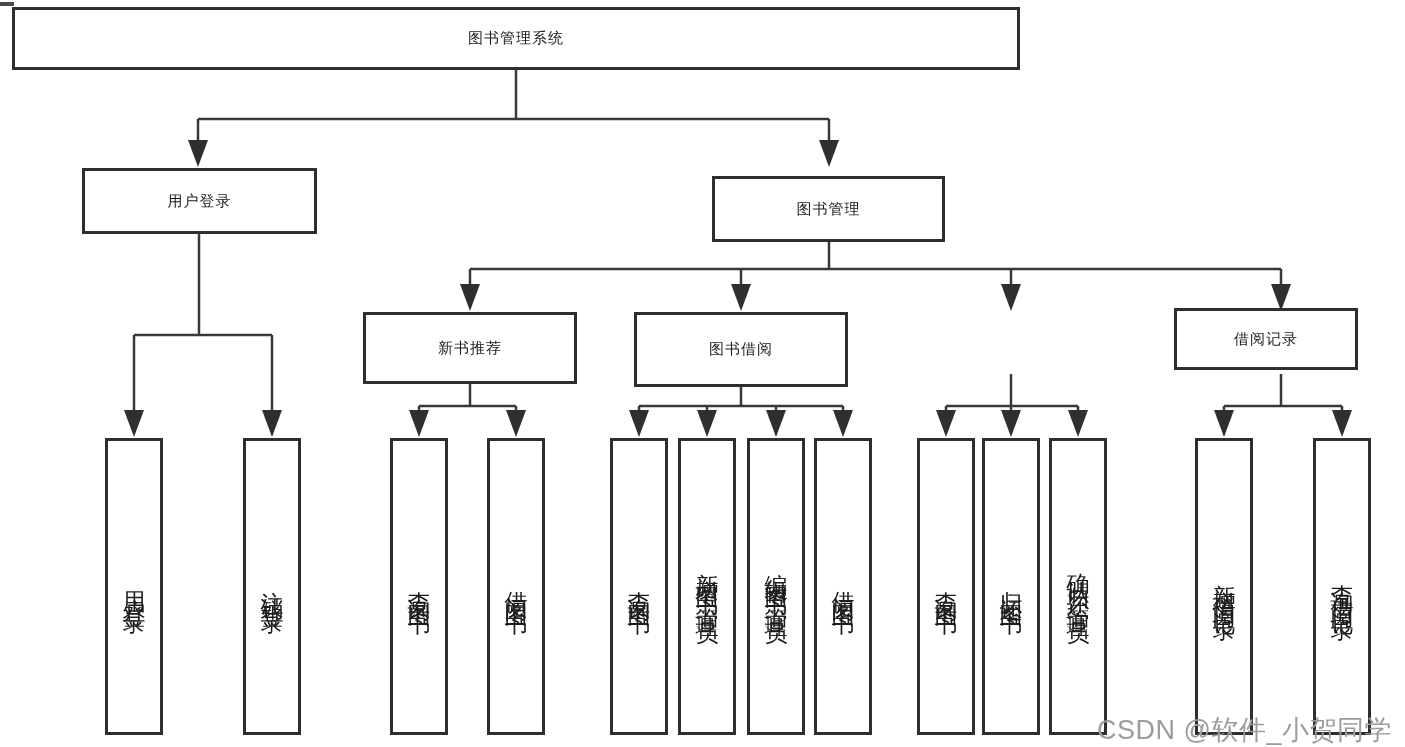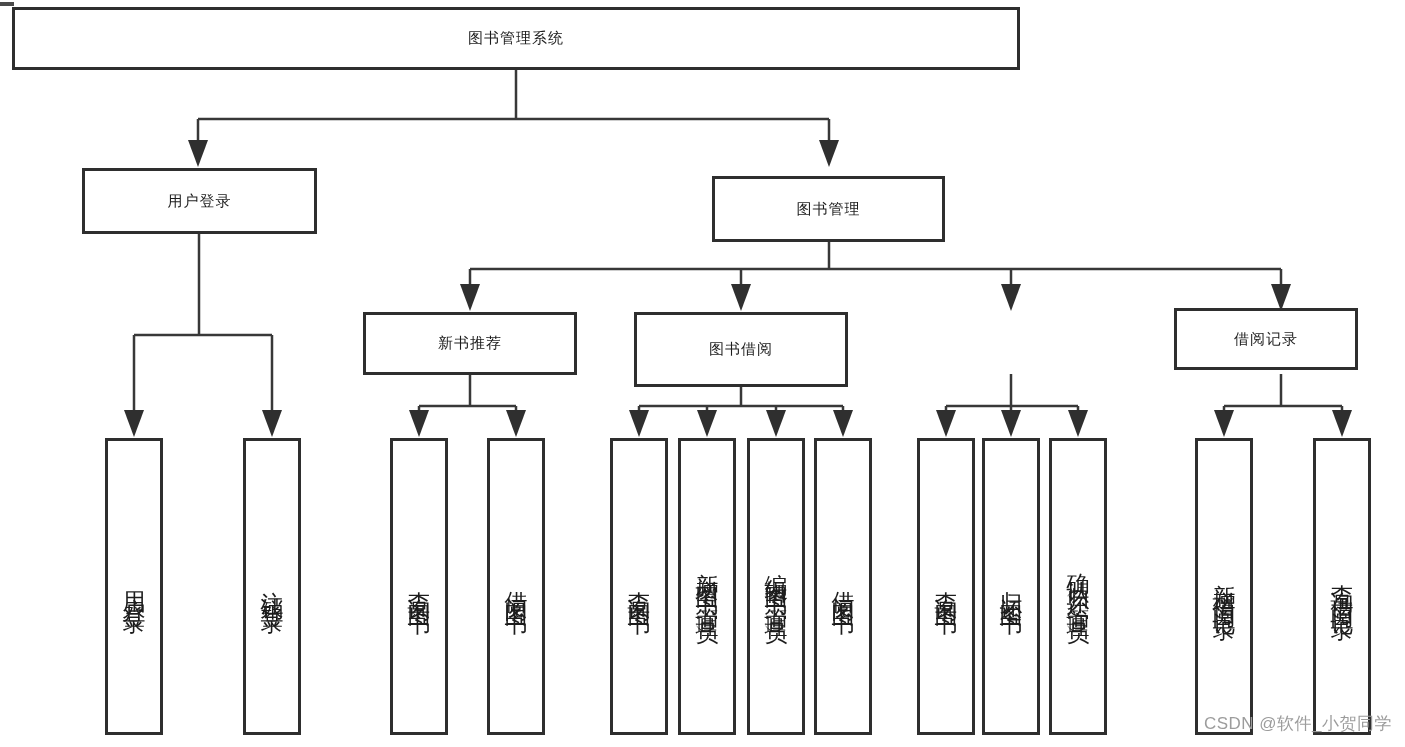--- a/index.html
+++ b/index.html
@@ -23,21 +23,21 @@
     color:#1c1c1c;font-size:15px;letter-spacing:1px;white-space:nowrap;
   }
   .vbox{top:438px;height:297px;width:58px;overflow:hidden;}
   .vlabel{
     color:#1c1c1c;font-size:23px;line-height:1;
     writing-mode:vertical-rl;text-orientation:mixed;
     letter-spacing:7px;white-space:nowrap;
   }
   #watermark{
     position:absolute;right:13px;top:712px;z-index:3;
-    color:#9c9c9c;font-size:17px;letter-spacing:0.5px;white-space:nowrap;
+    color:#9c9c9c;font-size:27px;letter-spacing:0.5px;white-space:nowrap;
   }
   #artifact{
     position:absolute;left:0;top:2px;width:14px;height:4px;background:#4a4a4a;z-index:1;
   }
 </style>
 </head>
 <body>
 
 <div id="canvas">
 
@@ -80,21 +80,21 @@
     <span class="hlabel">图书管理系统</span>
   </div>
 
   <div class="node" style="left:82px;top:168px;width:235px;height:66px">
     <span class="hlabel">用户登录</span>
   </div>
   <div class="node" style="left:712px;top:176px;width:233px;height:66px">
     <span class="hlabel">图书管理</span>
   </div>
 
-  <div class="node" style="left:363px;top:312px;width:214px;height:63px">
+  <div class="node" style="left:363px;top:312px;width:214px;height:72px">
     <span class="hlabel">新书推荐</span>
   </div>
   <div class="node" style="left:634px;top:312px;width:214px;height:75px">
     <span class="hlabel">图书借阅</span>
   </div>
   <div class="node" style="left:1174px;top:308px;width:184px;height:62px">
     <span class="hlabel">借阅记录</span>
   </div>
 
   <div class="node vbox" style="left:105px">

